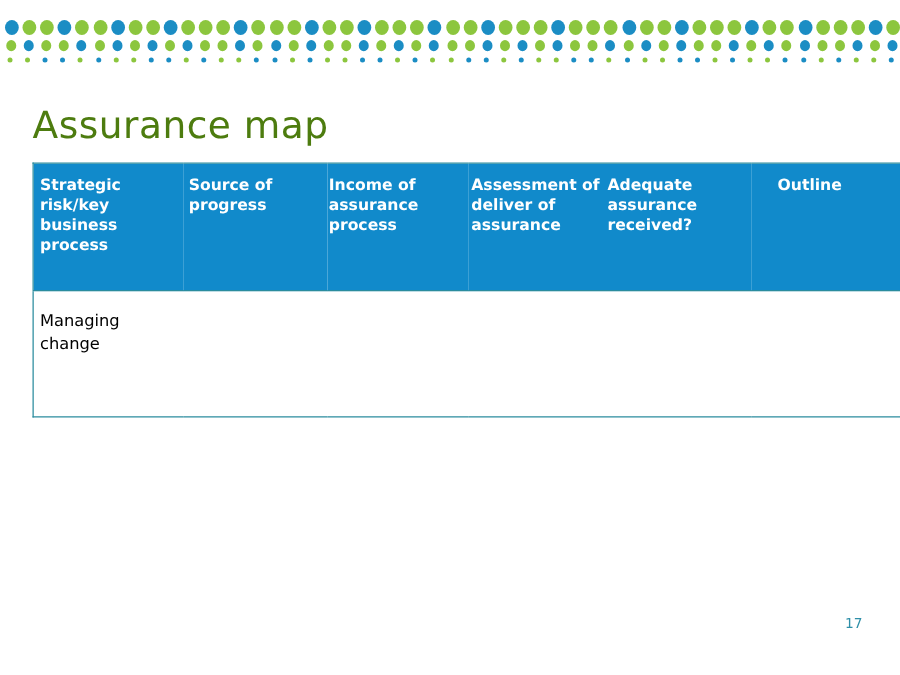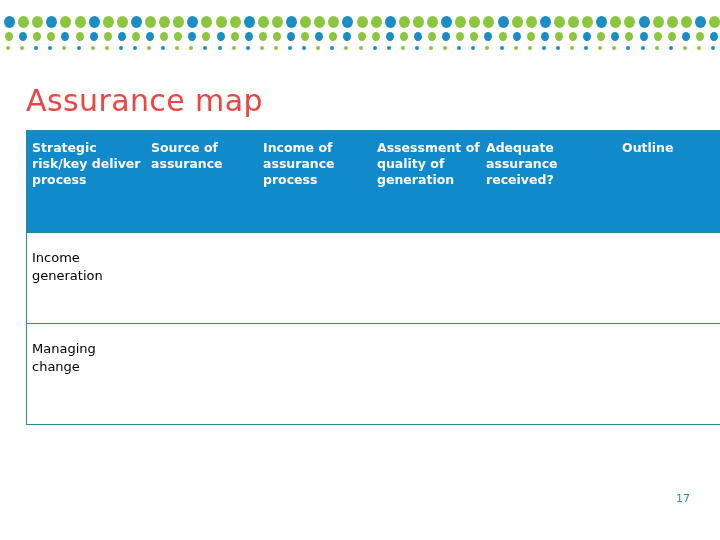--- a/index.html
+++ b/index.html
@@ -45,21 +45,21 @@
   .dot-row-3 .dot { width: 4px;  height: 4px;  top: 0; }
 
   
   .slide-title {
     position: absolute;
     left: 26px;
     top: 83px;
     font-size: 30px;
     font-weight: normal;
     letter-spacing: 0.4px;
-    color: #ef4444;
+    color: #4d7c0f;
     font-family: "DejaVu Sans", "Liberation Sans", sans-serif;
     white-space: nowrap;
   }
 
   
   .assurance-table {
     position: absolute;
     left: 26px;
     top: 130px;
     width: 658px;
@@ -284,37 +284,29 @@
       <span class="dot" style="background: rgb(140, 198, 62); left: 696.9px;"></span>
       <span class="dot" style="background: rgb(27, 141, 196); left: 711px;"></span>
     </div>
 </div>
 
 <div class="slide-title">Assurance map</div>
 
 <table class="assurance-table">
   <thead>
     <tr>
-      <th class="col-risk">Strategic risk/key deliver process</th>
-      <th class="col-source">Source of assurance</th>
+      <th class="col-risk">Strategic risk/key business process</th>
+      <th class="col-source">Source of progress</th>
       <th class="col-outline">Income of assurance process</th>
-      <th class="col-assess">Assessment of quality of generation</th>
+      <th class="col-assess">Assessment of deliver of assurance</th>
       <th class="col-adequate">Adequate assurance received?</th>
       <th class="col-actions">Outline</th>
     </tr>
   </thead>
   <tbody>
-    <tr class="row-mid">
-      <td class="col-risk">Income generation</td>
-      <td class="col-source cell-source"></td>
-      <td class="col-outline"></td>
-      <td class="col-assess"></td>
-      <td class="col-adequate cell-adequate"></td>
-      <td class="col-actions"></td>
-    </tr>
     <tr class="row-last">
       <td class="col-risk">Managing change</td>
       <td class="col-source cell-source"></td>
       <td class="col-outline"></td>
       <td class="col-assess"></td>
       <td class="col-adequate cell-adequate"></td>
       <td class="col-actions"></td>
     </tr>
   </tbody>
 </table>

